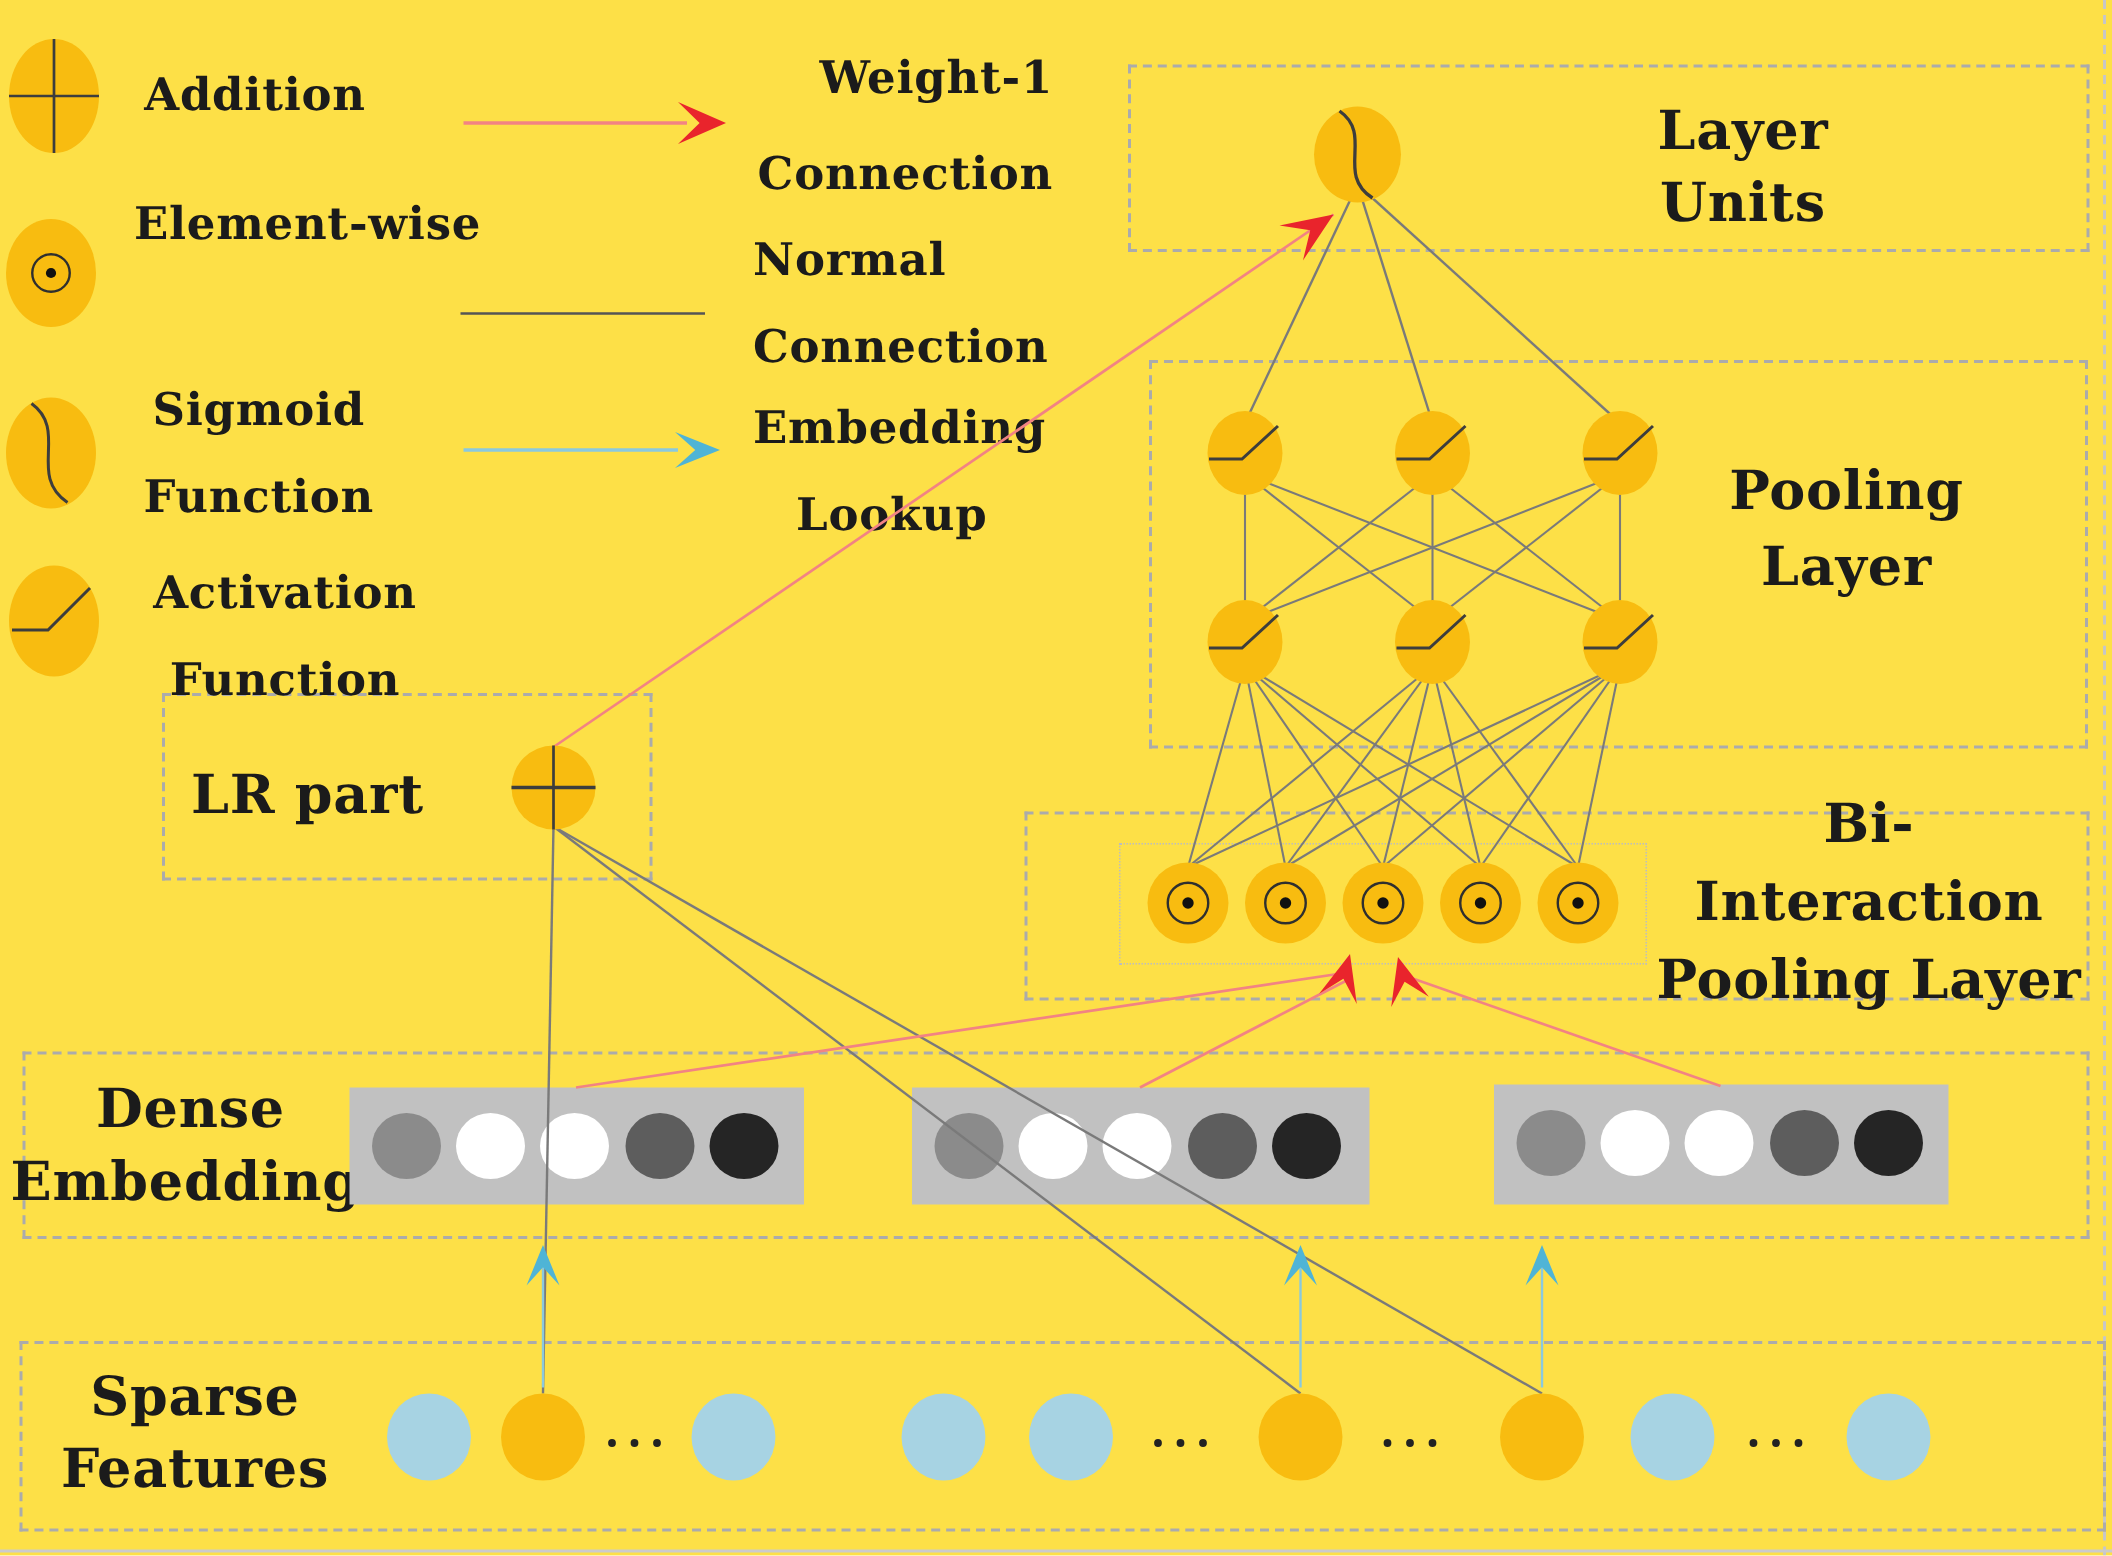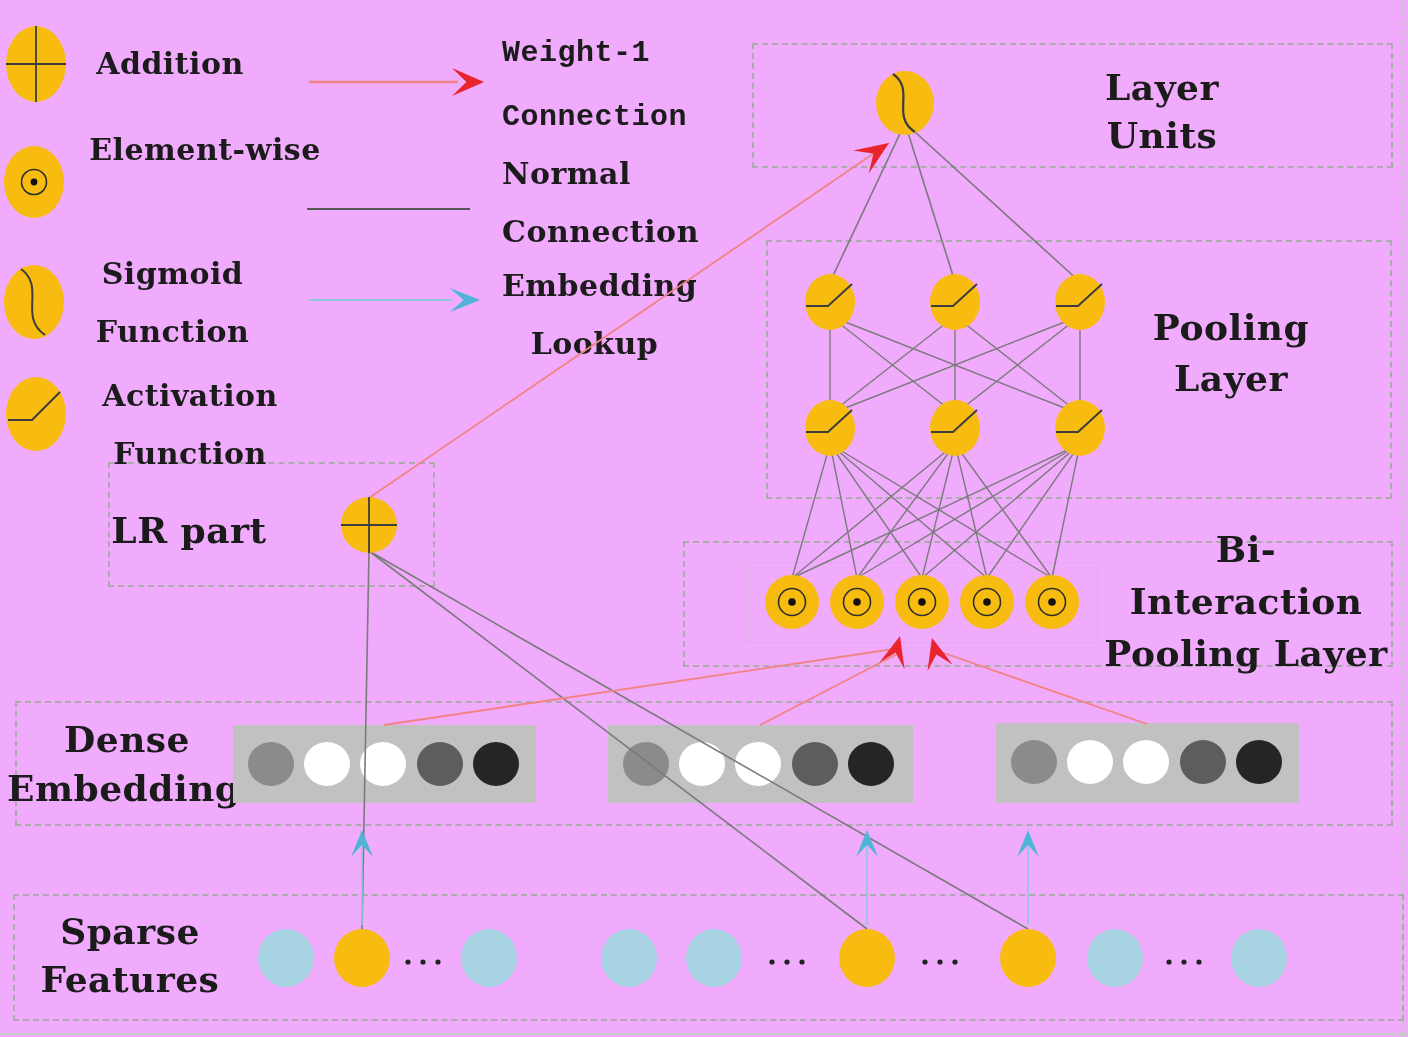--- a/index.html
+++ b/index.html
@@ -1,16 +1,16 @@
 <!DOCTYPE html>
 <html><head>
 <meta charset="utf-8">
 <style>
   html,body{margin:0;padding:0;background:#ffffff;}
-  #stage{position:relative;width:1408px;height:1037px;background:#f0abfc;overflow:hidden;
+  #stage{position:relative;width:1408px;height:1037px;background:#fde047;overflow:hidden;
          font-family:"DejaVu Serif", "Liberation Serif", serif;}
   .dashed-box{position:absolute;border:2px dashed #ababab;background:transparent;z-index:1;}
   .dotted-box{position:absolute;border:1px dotted #bdbdbd;background:transparent;z-index:1;}
   .lbl{position:absolute;color:#1b1b1b;font-weight:600;text-align:center;z-index:2;
        letter-spacing:0.5px;white-space:nowrap;}
   .lbl span{display:block;}
   .f36{font-size:36px;line-height:48px;}
   .f30{font-size:30px;line-height:58px;}
   .bi-lh{line-height:52px;}
   .hid-lh{line-height:51px;}
@@ -45,21 +45,21 @@
   </div>
   <div class="lbl f30" style="left:85px;top:245px;width:175px;">
     <span>Sigmoid</span>
     <span>Function</span>
   </div>
   <div class="lbl f30" style="left:85px;top:367px;width:210px;">
     <span>Activation</span>
     <span>Function</span>
   </div>
 
-  <div class="lbl f30 con-lh1" style="left:502px;top:21px;width:200px;text-align:left;font-family:Liberation Mono, monospace;">
+  <div class="lbl f30 con-lh1" style="left:502px;top:21px;width:200px;text-align:right;">
     <span>Weight-1</span>
     <span>Connection</span>
   </div>
   <div class="lbl f30 con-lh2" style="left:502px;top:145px;width:200px;text-align:left;">
     <span>Normal</span>
     <span>Connection</span>
   </div>
   <div class="lbl f30 con-lh2" style="left:502px;top:257px;width:185px;">
     <span>Embedding</span>
     <span>Lookup</span>
@@ -71,21 +71,21 @@
   </div>
   <div class="lbl f36 hid-lh" style="left:1106px;top:302px;width:250px;">
     <span>Pooling</span>
     <span>Layer</span>
   </div>
   <div class="lbl f36 bi-lh" style="left:1046px;top:523px;width:400px;">
     <span>Bi-</span>
     <span>Interaction</span>
     <span>Pooling Layer</span>
   </div>
-  <div class="lbl f36" style="left:104px;top:506px;width:170px;">
+  <div class="lbl f36" style="left:120px;top:506px;width:170px;">
     <span>LR part</span>
   </div>
   <div class="lbl f36 den-lh" style="left:7px;top:715px;width:240px;">
     <span>Dense</span>
     <span>Embeddings</span>
   </div>
   <div class="lbl f36" style="left:10px;top:907px;width:240px;">
     <span>Sparse</span>
     <span>Features</span>
   </div>

